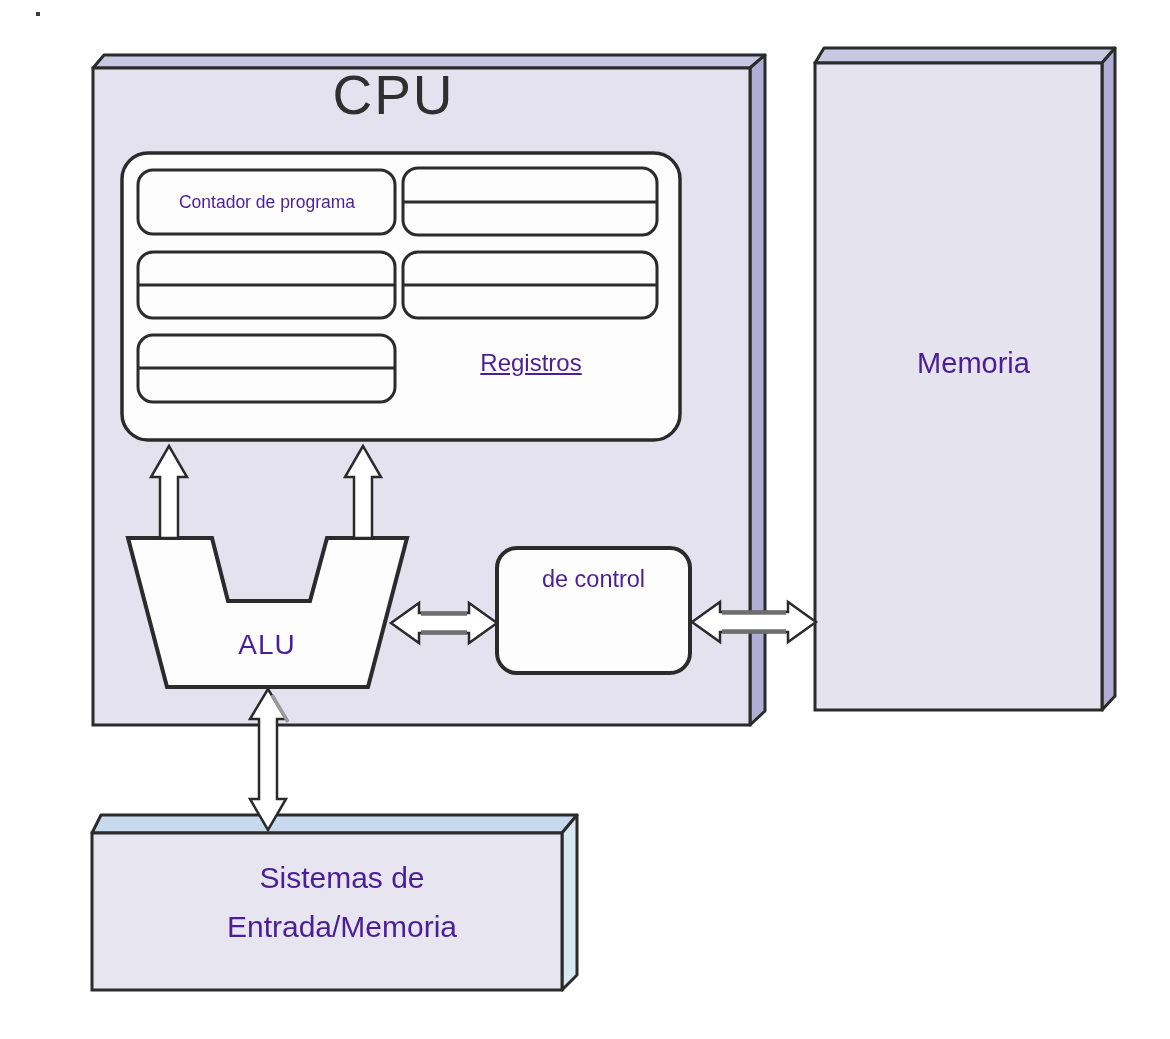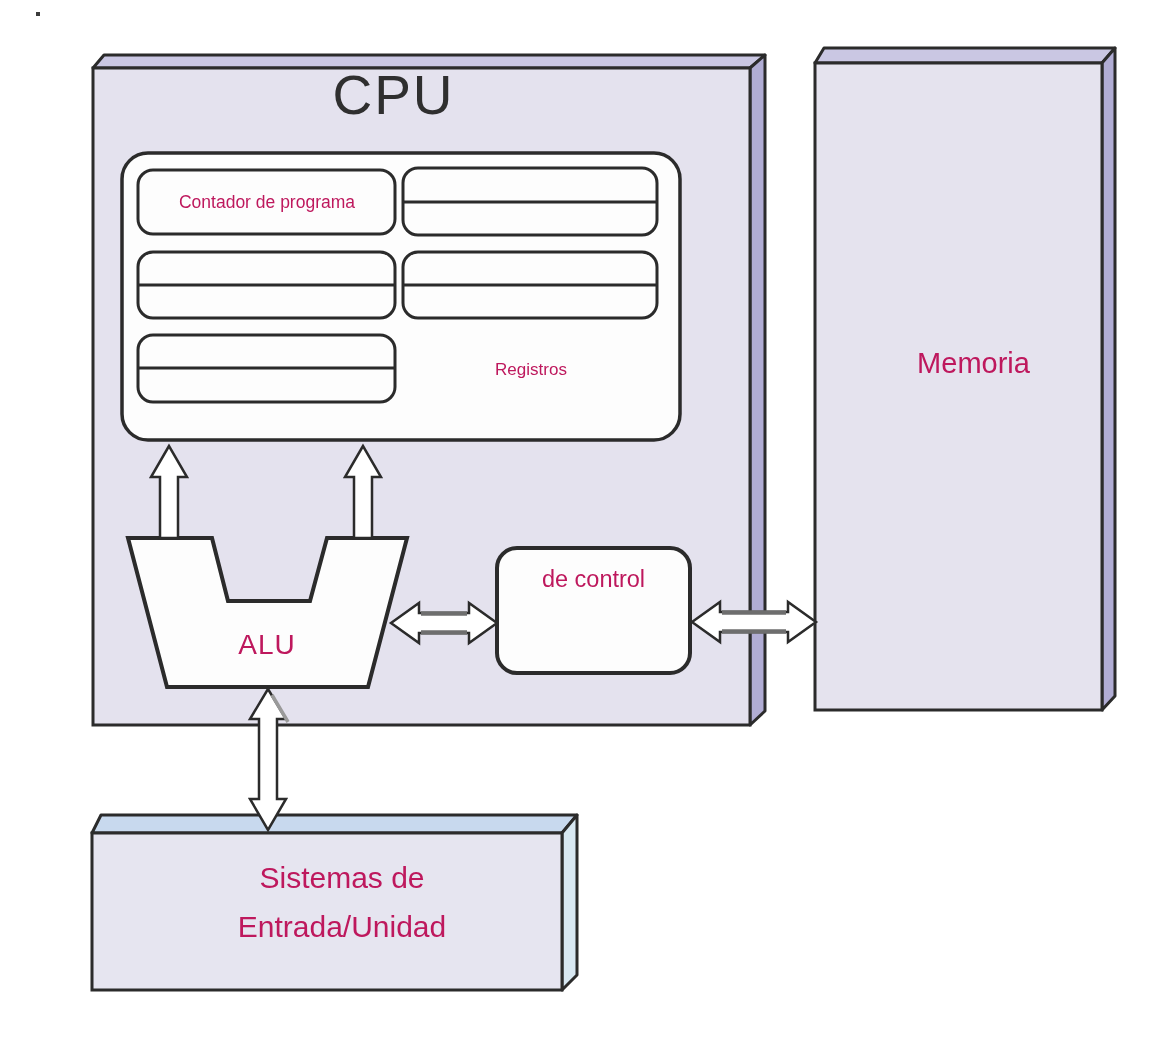--- a/index.html
+++ b/index.html
@@ -6,36 +6,37 @@
   .canvas{
     position:relative;
     width:1170px;height:1039px;
     background:#ffffff;
     font-family:"Liberation Sans", sans-serif;
     overflow:hidden;
   }
   .canvas svg{position:absolute;left:0;top:0;}
   .label{
     position:absolute;
-    color:#be185d;
+    color:#4c1d95;
     text-align:center;
     -webkit-font-smoothing:antialiased;
   }
   .cpu-title{
     left:93px;top:64px;width:601px;height:62px;
     font-size:55px;line-height:62px;letter-spacing:2px;color:#2f2f2f;
   }
   .contador-label{
     left:142px;top:171px;width:250px;height:62px;
     display:flex;align-items:center;justify-content:center;
     font-size:17.5px;
   }
   .registros-caption{
-    left:430px;top:360px;width:202px;
-    font-size:17px;
+    left:430px;top:349px;width:202px;
+    font-size:24px;
+    text-decoration:underline;
   }
   .alu-label{
     left:217px;top:629px;width:100px;
     font-size:28px;letter-spacing:1px;
   }
   .uc-label{
     left:497px;top:562px;width:193px;
     font-size:23.5px;line-height:35px;
   }
   .mem-label{
@@ -114,16 +115,16 @@
   <div class="label uc-label">
     <span>de control</span>
   </div>
 
   <div class="label mem-label">
     <span>Memoria</span>
   </div>
 
   <div class="label io-label">
     <span>Sistemas de</span>
-    <span>Entrada/Unidad</span>
+    <span>Entrada/Memoria</span>
   </div>
 
 </div>
 
 </body></html>

